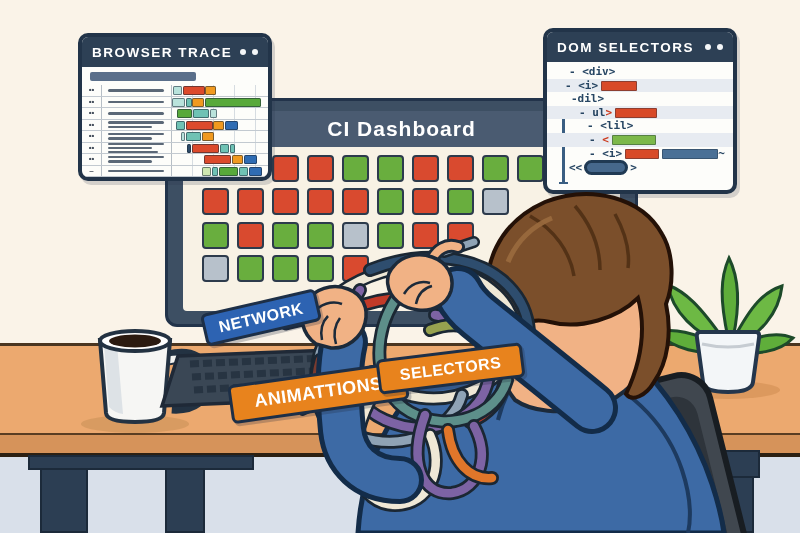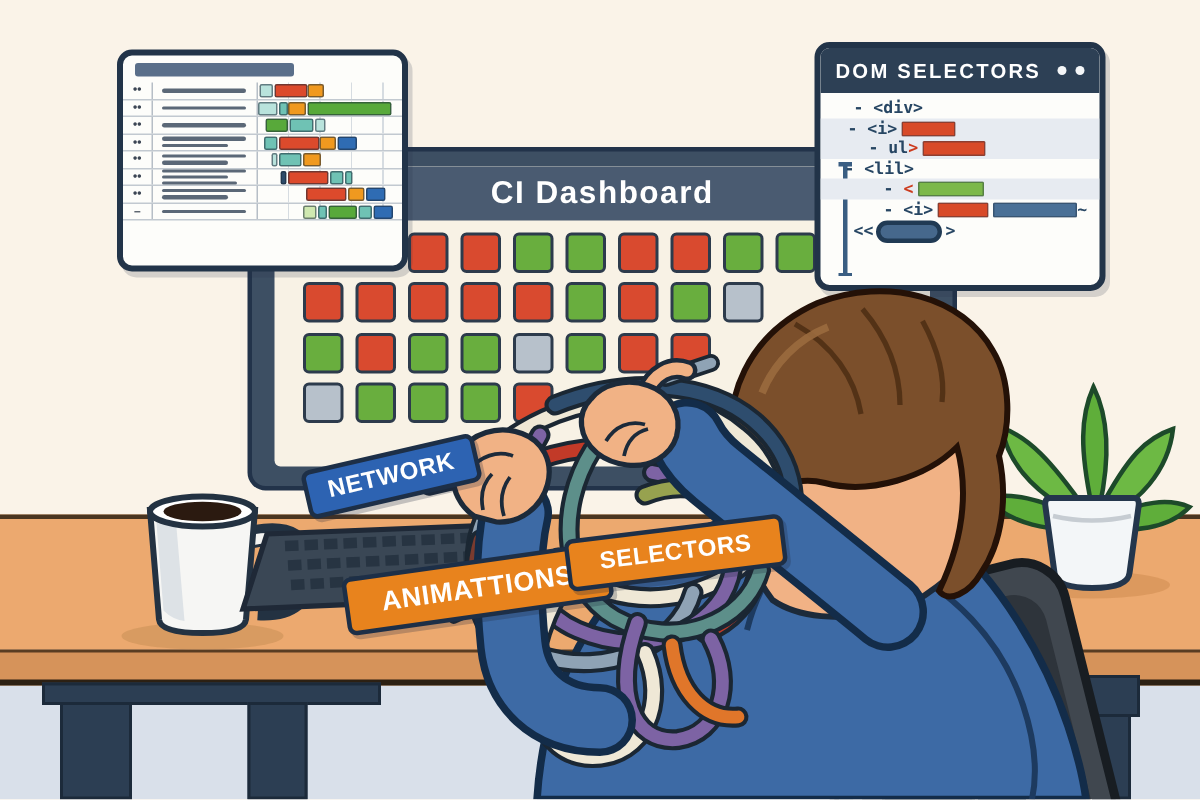--- a/index.html
+++ b/index.html
@@ -109,20 +109,27 @@
           <div class="cell" style="left: 19px; top: 144.2px; background: rgb(183, 193, 203);"></div>
           <div class="cell" style="left: 54px; top: 144.2px; background: rgb(105, 174, 62);"></div>
           <div class="cell" style="left: 89px; top: 144.2px; background: rgb(105, 174, 62);"></div>
           <div class="cell" style="left: 124px; top: 144.2px; background: rgb(105, 174, 62);"></div>
           <div class="cell" style="left: 159px; top: 144.2px; background: rgb(217, 74, 47);"></div>
         </div>
     </div>
   </div>
 
   <div class="window" id="trace-win">
+    <div class="titlebar">
+      <span class="wtitle">BROWSER TRACE</span>
+      <span class="wdots">
+          <i></i>
+          <i></i>
+        </span>
+    </div>
     <div class="trace-body">
       <div class="toolbar-strip"></div>
       <div id="trace-rows">
           <div class="trow">
             <div class="ticon">••</div>
             <div class="tlabel">
               <i style="width: 56px;"></i>
             </div>
             <div class="ttl">
               <div class="tseg" style="left: 1px; width: 9px; background: rgb(185, 227, 220);"></div>
@@ -227,22 +234,23 @@
       <span class="wdots">
           <i></i>
           <i></i>
         </span>
     </div>
     <div class="dom-body">
       <div class="treeline"></div>
       <div id="dom-rows">
           <div class="drow" style="padding-left: 22px;"><span style="color: rgb(39, 70, 99);">- &lt;div&gt;</span></div>
           <div class="drow zebra" style="padding-left: 18px;"><span style="color: rgb(39, 70, 99);">- &lt;i&gt;</span><span class="dbar" style="width: 36px; background: rgb(216, 74, 40);"></span></div>
+          <div class="drow" style="padding-left: 24px;"><span style="color: rgb(39, 70, 99);">-dil&gt;</span></div>
           <div class="drow zebra" style="padding-left: 32px;"><span style="color: rgb(39, 70, 99);">- ul</span><span style="color: rgb(204, 59, 30);">&gt;</span><span class="dbar" style="width: 42px; background: rgb(216, 74, 40);"></span></div>
-          <div class="drow" style="padding-left: 16px;"><span style="color: rgb(39, 70, 99);">- &lt;lil&gt;</span></div>
+          <div class="drow" style="padding-left: 40px;"><span style="color: rgb(39, 70, 99);">- &lt;lil&gt;</span></div>
           <div class="drow zebra" style="padding-left: 42px;"><span style="color: rgb(39, 70, 99);">- </span><span style="color: rgb(204, 59, 30);">&lt;</span><span class="dbar" style="width: 44px; background: rgb(124, 184, 74);"></span></div>
           <div class="drow" style="padding-left: 42px;"><span style="color: rgb(39, 70, 99);">- &lt;i&gt;</span><span class="dbar" style="width: 34px; background: rgb(216, 74, 40);"></span><span class="dbar" style="width: 56px; background: rgb(74, 112, 150);"></span><span style="color: rgb(39, 70, 99);">~</span></div>
           <div class="drow" style="padding-left: 22px;"><span style="color: rgb(39, 70, 99);">&lt;&lt;</span><span class="dpill"></span><span style="color: rgb(39, 70, 99);">&gt;</span></div>
         </div>
     </div>
   </div>
 
   <svg id="scene" width="800" height="533" viewBox="0 0 800 533">
 
     <g>

